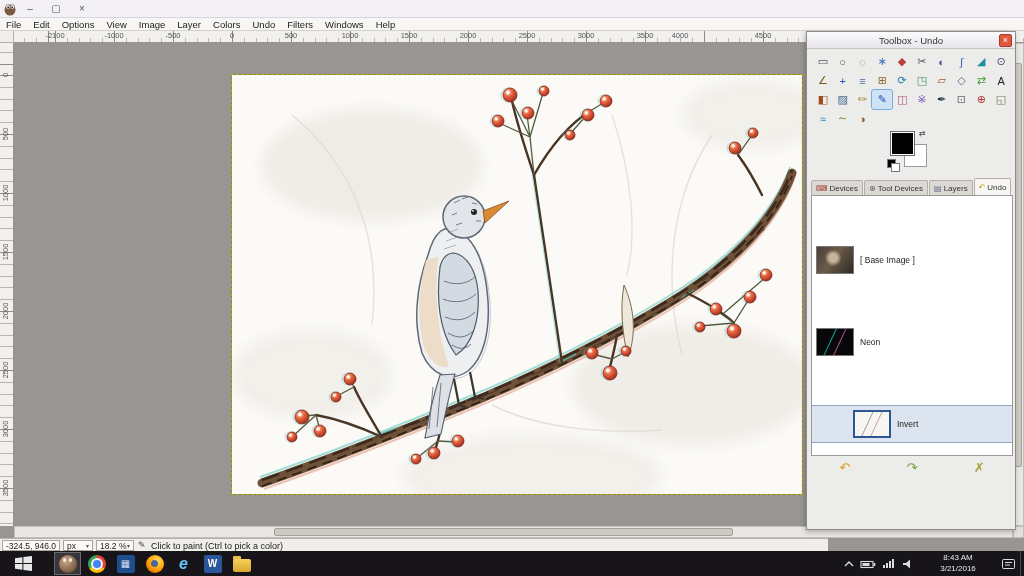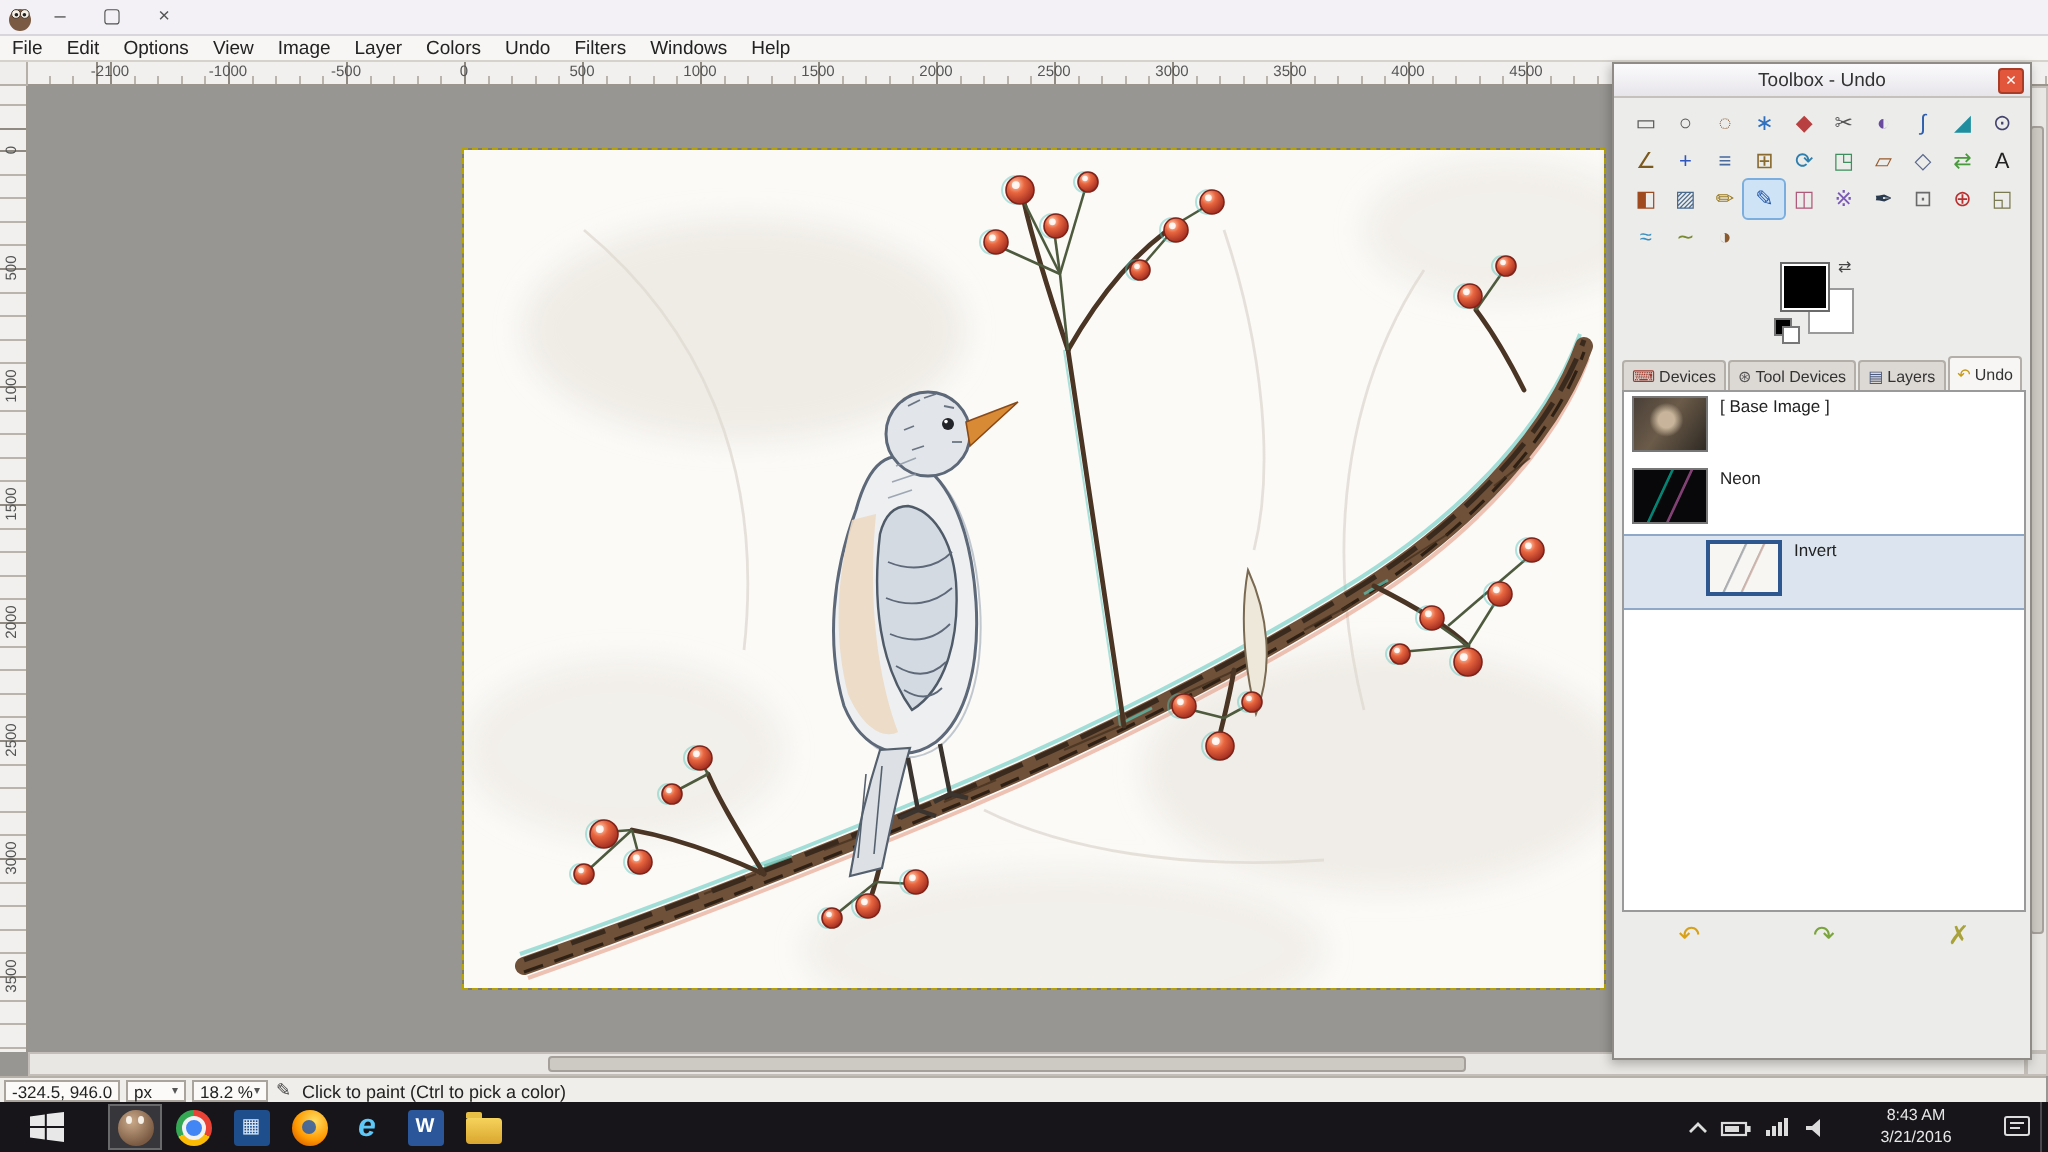--- a/index.html
+++ b/index.html
@@ -77,41 +77,41 @@
   .minicolors::after { content:""; position:absolute; left:3px; top:3px; width:7px; height:7px; background:#fff; border:1px solid #777; }
 
   #docktabs { position:absolute; left:4px; top:146px; width:202px; height:17px; display:flex; align-items:flex-end; gap:1px; }
   .dtab { height:15px; display:inline-flex; align-items:center; gap:2px; padding:0 4px; font-size:8px;
     color:#333; background:#dcd9d4; border:1px solid #b3afa8; border-bottom:none; border-radius:2px 2px 0 0; white-space:nowrap; }
   .dtab.active { background:#f7f6f4; height:17px; }
   .dtab .tico { font-size:8px; }
 
   #undolist { position:absolute; left:4px; top:163px; width:202px; height:261px; background:#fff;
     border:1px solid #9a9a9a; overflow:hidden; }
-  .uitem { height:36px; display:flex; gap:6px; padding:2px 4px; }
+  .uitem { height:36px; display:flex; align-items:center; gap:6px; padding:2px 4px;margin-top:46px; }
   .uitem.sel { background:#dce5ef; outline:1px solid #8fa8c8;padding-left:41px; }
   .uthumb { width:38px; height:28px; border:1px solid #777; flex:none; }
   .uitem.sel .uthumb { border:2px solid #2f578f; }
   .ulab { font-size:8.5px; color:#222; }
   .uthumb.photo { background:
       radial-gradient(circle at 45% 42%, #c7b49a 0 16%, rgba(199,180,154,0) 34%),
       linear-gradient(125deg,#4a4038 0%,#6b5b49 45%,#2f2a24 100%); }
   .uthumb.neon { background:
       linear-gradient(115deg, transparent 0 38%, rgba(0,230,200,.55) 39% 41%, transparent 42% 58%, rgba(250,120,220,.5) 59% 61%, transparent 62%),
       #08080a; }
   .uthumb.sketch { background:
       linear-gradient(115deg, transparent 0 38%, rgba(110,115,125,.55) 39% 40.5%, transparent 42% 58%, rgba(150,100,90,.45) 59% 60.5%, transparent 62%),
       #f7f6f2; }
 
   #dockactions { position:absolute; left:4px; top:427px; width:202px; height:18px;
     display:flex; justify-content:space-around; align-items:center; }
   .dact { width:44px; text-align:center; font-size:13px; line-height:16px; }
 
   
-  #statusbar { position:absolute; left:0; top:538px; width:1023px; height:13px; background:#f0eeea;
+  #statusbar { position:absolute; left:0; top:538px; width:828px; height:13px; background:#f0eeea;
     border-top:1px solid #b5b1a9; }
   .sbox { position:absolute; top:1px; height:11px; background:#fbfaf8; border:1px solid #a9a49c;
     font-size:8.5px; color:#222; display:flex; align-items:center; padding:0 3px; white-space:nowrap; }
   #sb-pos { left:2px; width:58px; }
   #sb-unit { left:63px; width:30px; justify-content:space-between; }
   #sb-zoom { left:96px; width:38px; justify-content:space-between; }
   .combo-arrow { font-size:6px; color:#555; }
   #sb-toolicon { position:absolute; left:138px; top:1px; font-size:9px; color:#444; }
   #sb-msg { position:absolute; left:151px; top:1.5px; font-size:9px; color:#222; white-space:nowrap; }
 
@@ -178,21 +178,21 @@
       <span class="hlab" style="left: 100px;">-1000</span>
       <span class="hlab" style="left: 159px;">-500</span>
       <span class="hlab" style="left: 218px;">0</span>
       <span class="hlab" style="left: 277px;">500</span>
       <span class="hlab" style="left: 336px;">1000</span>
       <span class="hlab" style="left: 395px;">1500</span>
       <span class="hlab" style="left: 454px;">2000</span>
       <span class="hlab" style="left: 513px;">2500</span>
       <span class="hlab" style="left: 572px;">3000</span>
       <span class="hlab" style="left: 631px;">3500</span>
-      <span class="hlab" style="left: 690px; text-align: right;">4000</span>
+      <span class="hlab" style="left: 666px; text-align: right;">4000</span>
       <span class="hlab" style="left: 749px;">4500</span>
     </div>
   <div id="vruler">
       <span class="vlab" style="top: 26px;">0</span>
       <span class="vlab" style="top: 85px;">500</span>
       <span class="vlab" style="top: 144px;">1000</span>
       <span class="vlab" style="top: 203px;">1500</span>
       <span class="vlab" style="top: 262px;">2000</span>
       <span class="vlab" style="top: 321px;">2500</span>
       <span class="vlab" style="top: 380px;">3000</span>

